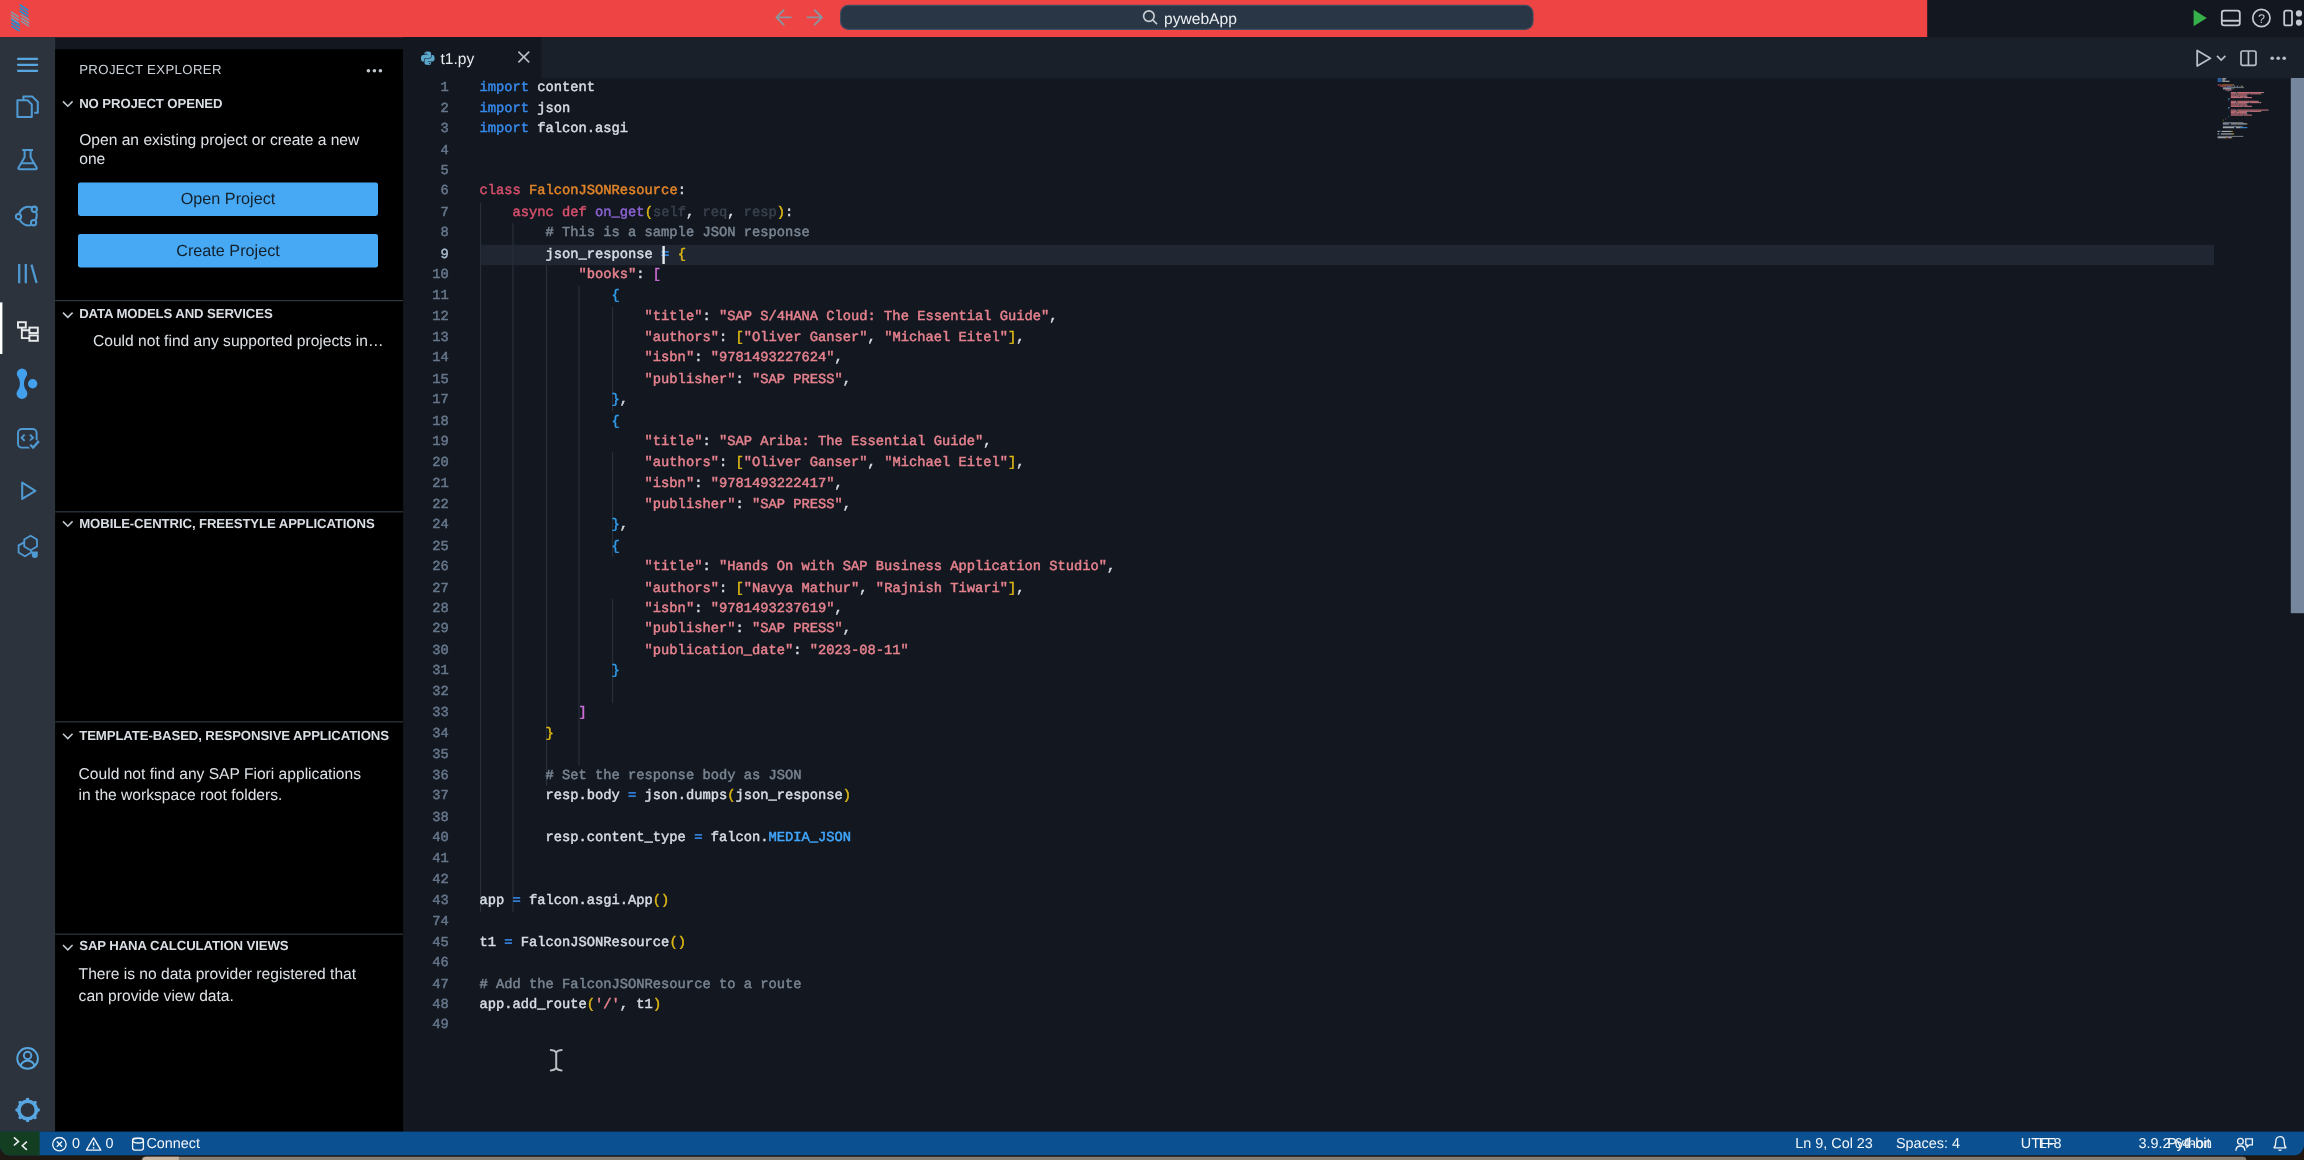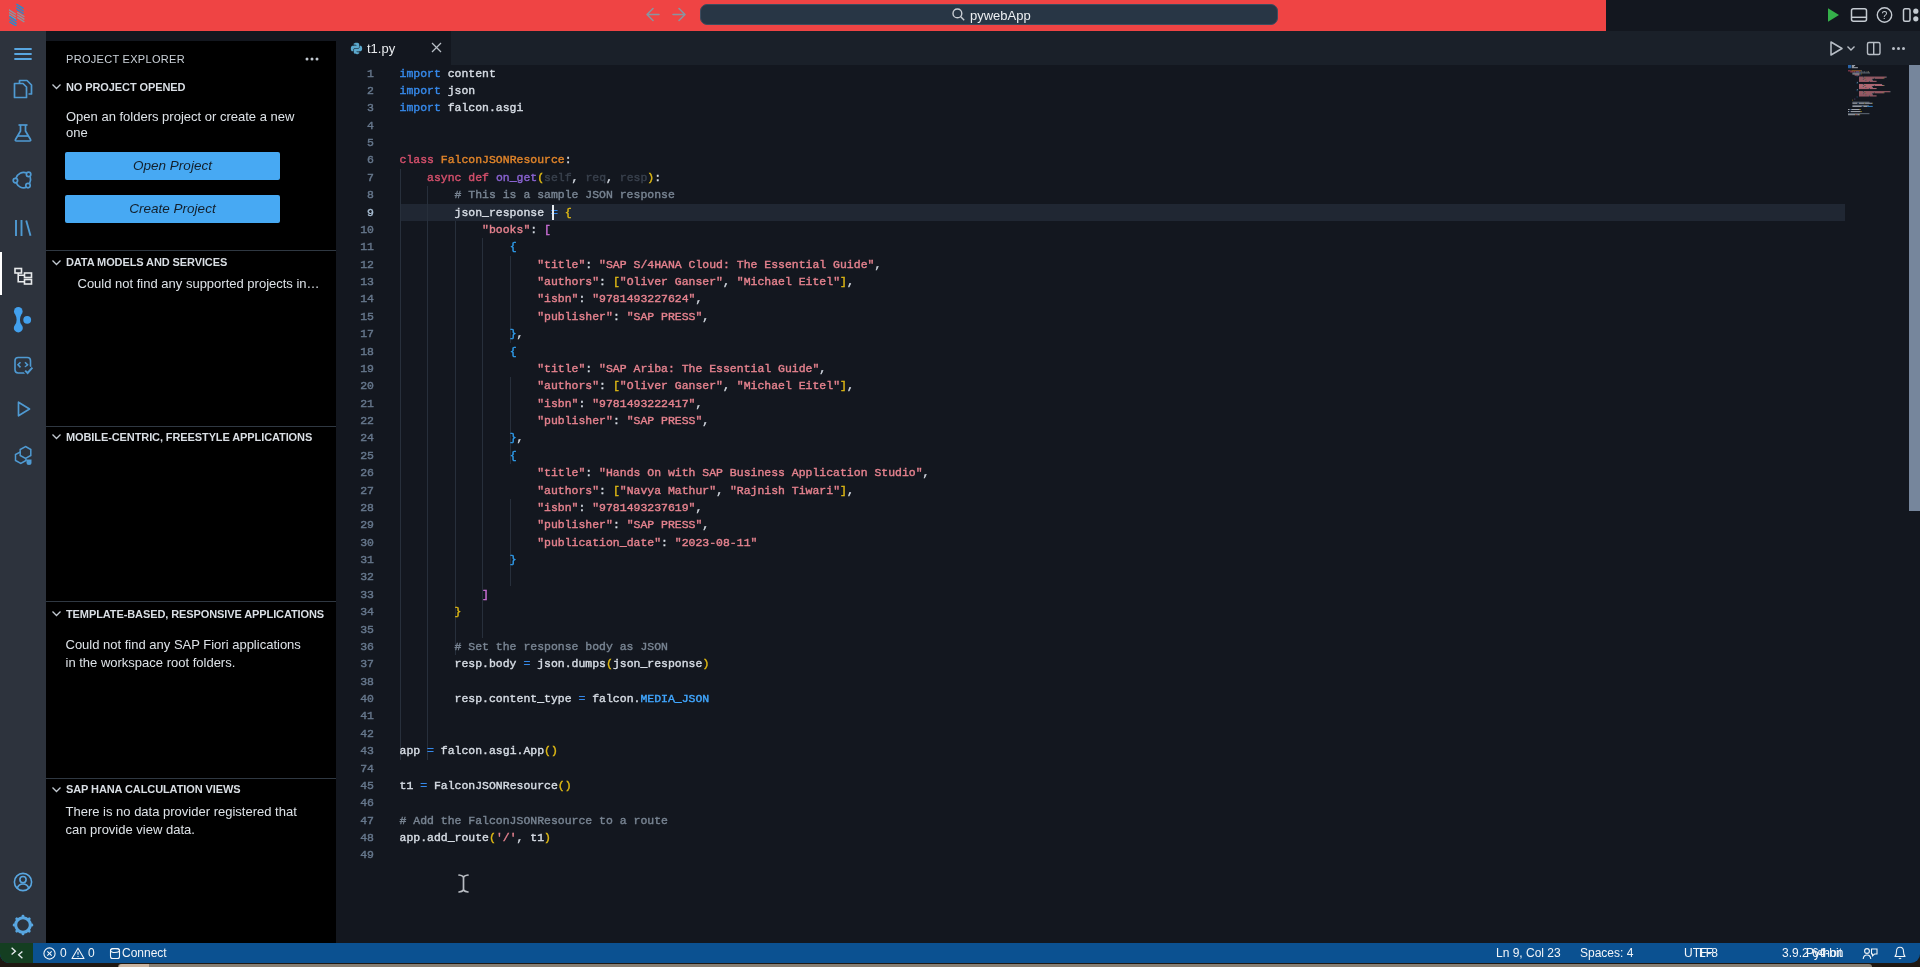--- a/index.html
+++ b/index.html
@@ -10,21 +10,21 @@
 #titlebar{left:0;top:0;width:1606px;height:31px;background:#ef4444;}
 #searchbox{left:700px;top:4px;width:578px;height:21px;background:#283645;border:1px solid #3e4c5e;border-radius:7px;box-sizing:border-box;}
 #searchtxt{left:970px;top:7px;color:#eceff2;font-size:13px;line-height:17px;}
 #actbar{left:0;top:31px;width:46px;height:912px;background:#2d333d;}
 #actindicator{left:0;top:252px;width:2px;height:43px;background:#ffffff;}
 #sidebar{left:46px;top:41px;width:290px;height:912px;background:#000000;color:#dbe0e6;}
 .sbhead{position:absolute;left:20px;font-size:11px;font-weight:700;color:#d9dee4;letter-spacing:-.1px;white-space:nowrap;}
 .sbchev{position:absolute;left:5px;}
 .sbdiv{position:absolute;left:0;width:290px;height:1px;background:#2f3842;}
 .sbtext{position:absolute;font-size:13px;color:#dde2e7;line-height:18px;}
-.sbbtn{position:absolute;left:19px;width:215px;height:28px;background:#47a9f3;border-radius:2px;color:#13202c;font-size:13.5px;text-align:center;line-height:28px;font-style:italic;}
+.sbbtn{position:absolute;left:19px;width:250px;height:28px;background:#47a9f3;border-radius:2px;color:#13202c;font-size:13.5px;text-align:center;line-height:28px;}
 #tabbar{left:336px;top:31px;width:1584px;height:34px;background:#1a2029;}
 #tab1{left:0px;top:0px;width:115px;height:34px;background:#13171f;}
 #tabtitle{left:31px;top:9.5px;font-size:13px;color:#e8ebee;position:absolute;}
 #editor{left:336px;top:65px;width:1584px;height:878px;background:#13171f;}
 #linehl{left:63.5px;top:138.60px;width:1445.5px;height:17.38px;background:#202733;}
 .guide{position:absolute;width:1px;background:#272f3b;}
 #code{left:0;top:-0.40px;width:1509px;font-family:"Liberation Mono",monospace;font-size:11.4754px;line-height:17.375px;-webkit-text-stroke:0.4px currentColor;}
 .cl{position:relative;height:17.375px;}
 .ln{position:absolute;left:0;width:38px;text-align:right;color:#66778c;white-space:pre;}
 .ct{position:absolute;left:63.5px;white-space:pre;}
@@ -190,21 +190,21 @@
 <div class="abs" style="left:20px;top:11.5px;font-size:11px;letter-spacing:.3px;color:#ccd3da;">PROJECT EXPLORER</div>
 <svg class="abs" style="left:259px;top:14.5px" width="14" height="6" viewBox="0 0 14 6">
         <circle cx="2" cy="3" r="1.5" fill="#c2c9d1"></circle>
         <circle cx="7" cy="3" r="1.5" fill="#c2c9d1"></circle>
         <circle cx="12" cy="3" r="1.5" fill="#c2c9d1"></circle>
       </svg>
 <svg class="sbchev" style="top:40px" width="11" height="11" viewBox="0 0 11 11">
         <polyline points="1.5,3.5 5.5,7.5 9.5,3.5" fill="none" stroke="#c2c9d1" stroke-width="1.3"></polyline>
       </svg>
 <div class="sbhead" style="top:39.5px">NO PROJECT OPENED</div>
-<div class="sbtext" style="left:20px;top:67.5px;width:245px;line-height:16px;">Open an folders project or create a new one</div>
+<div class="sbtext" style="left:20px;top:67.5px;width:245px;line-height:16px;">Open an existing project or create a new one</div>
 <div class="sbbtn" style="top:110.5px">Open Project</div>
 <div class="sbbtn" style="top:154px">Create Project</div>
 <div class="sbdiv" style="top:209px"></div>
 <div class="sbdiv" style="top:384.5px"></div>
 <div class="sbdiv" style="top:559.5px"></div>
 <div class="sbdiv" style="top:736.5px"></div>
 <svg class="sbchev" style="top:215.5px" width="11" height="11" viewBox="0 0 11 11">
         <polyline points="1.5,3.5 5.5,7.5 9.5,3.5" fill="none" stroke="#c2c9d1" stroke-width="1.3"></polyline>
       </svg>
 <div class="sbhead" style="top:215px">DATA MODELS AND SERVICES</div>

